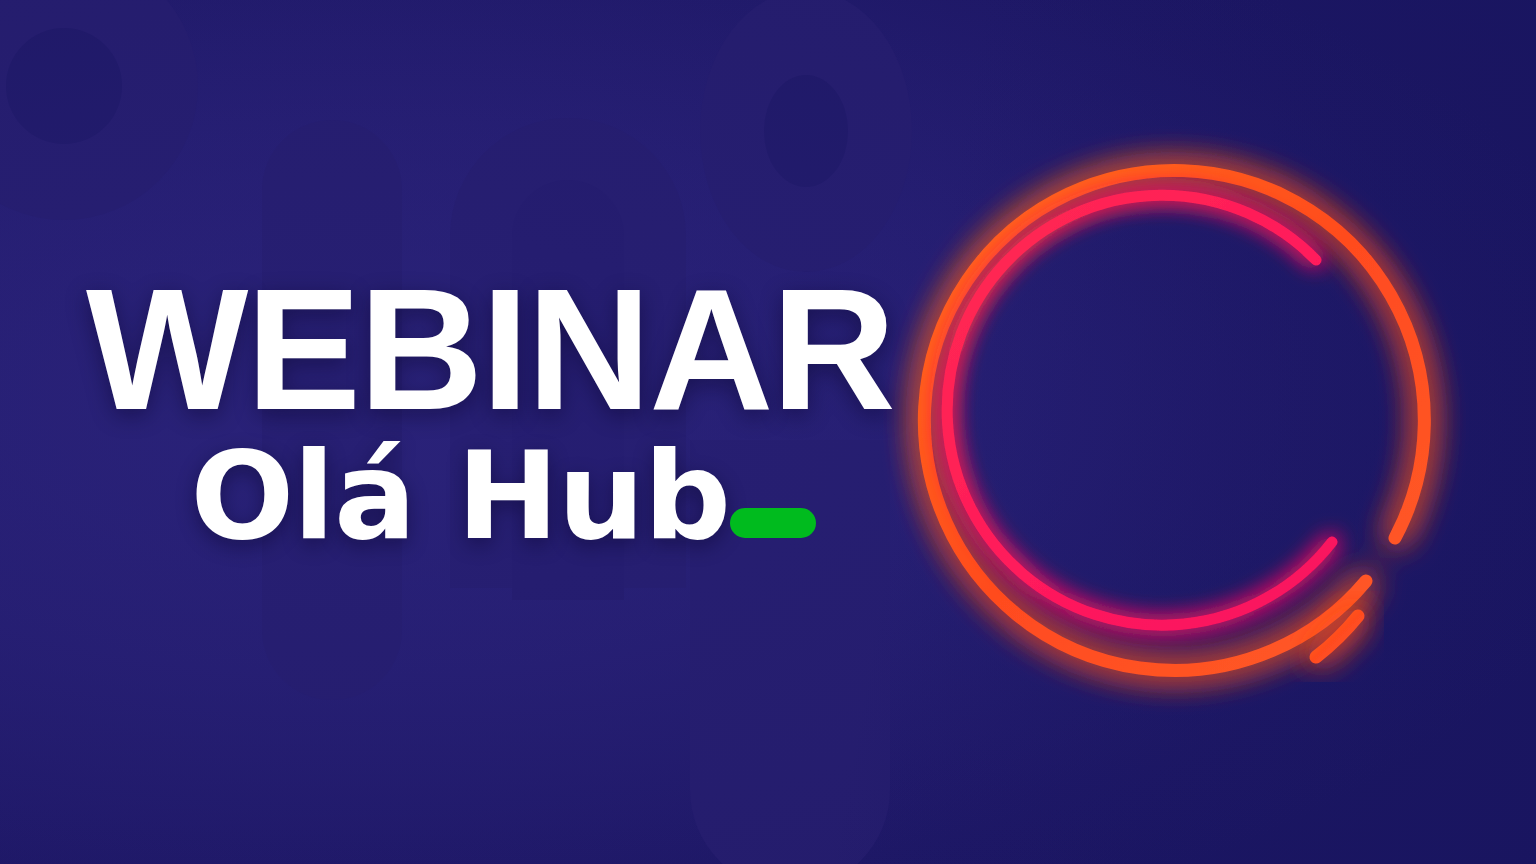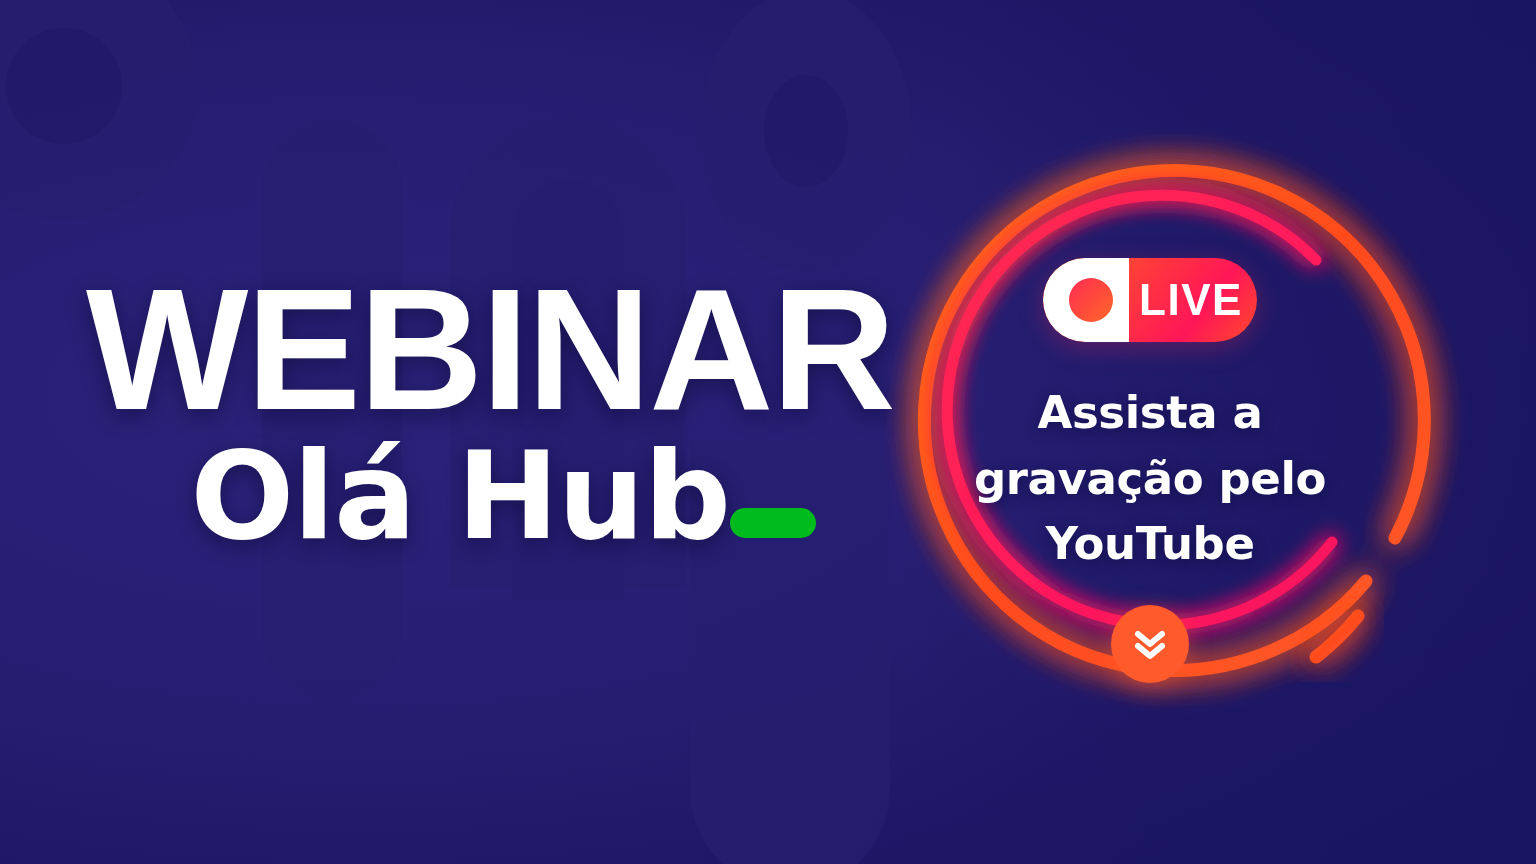--- a/index.html
+++ b/index.html
@@ -262,35 +262,14 @@
   </div>
 
   <div class="headline">
     <div class="headline-main">WEBINAR</div>
     <div class="headline-sub-row">
       <div class="headline-sub">Olá Hub</div>
       <div class="cursor-bar"></div>
     </div>
   </div>
 
-  <div class="ring-content">
-
-    <div class="live-badge">
-      <div class="live-badge-left"></div>
-      <div class="live-dot"></div>
-      <div class="live-label">LIVE</div>
-    </div>
-
-    <div class="ring-text">
-      <div>Assista a</div>
-      <div>gravação pelo</div>
-      <div>YouTube</div>
-    </div>
-
-    <div class="scroll-btn">
-      <svg width="42" height="42" viewBox="0 0 42 42" xmlns="http://www.w3.org/2000/svg" aria-hidden="true">
-        <path d="M9 11 L21 21 L33 11" fill="none" stroke="#ffffff" stroke-width="6" stroke-linecap="round" stroke-linejoin="round"></path>
-        <path d="M9 23 L21 33 L33 23" fill="none" stroke="#ffffff" stroke-width="6" stroke-linecap="round" stroke-linejoin="round"></path>
-      </svg>
-    </div>
-  </div>
 
 </div>
 
 </body></html>

